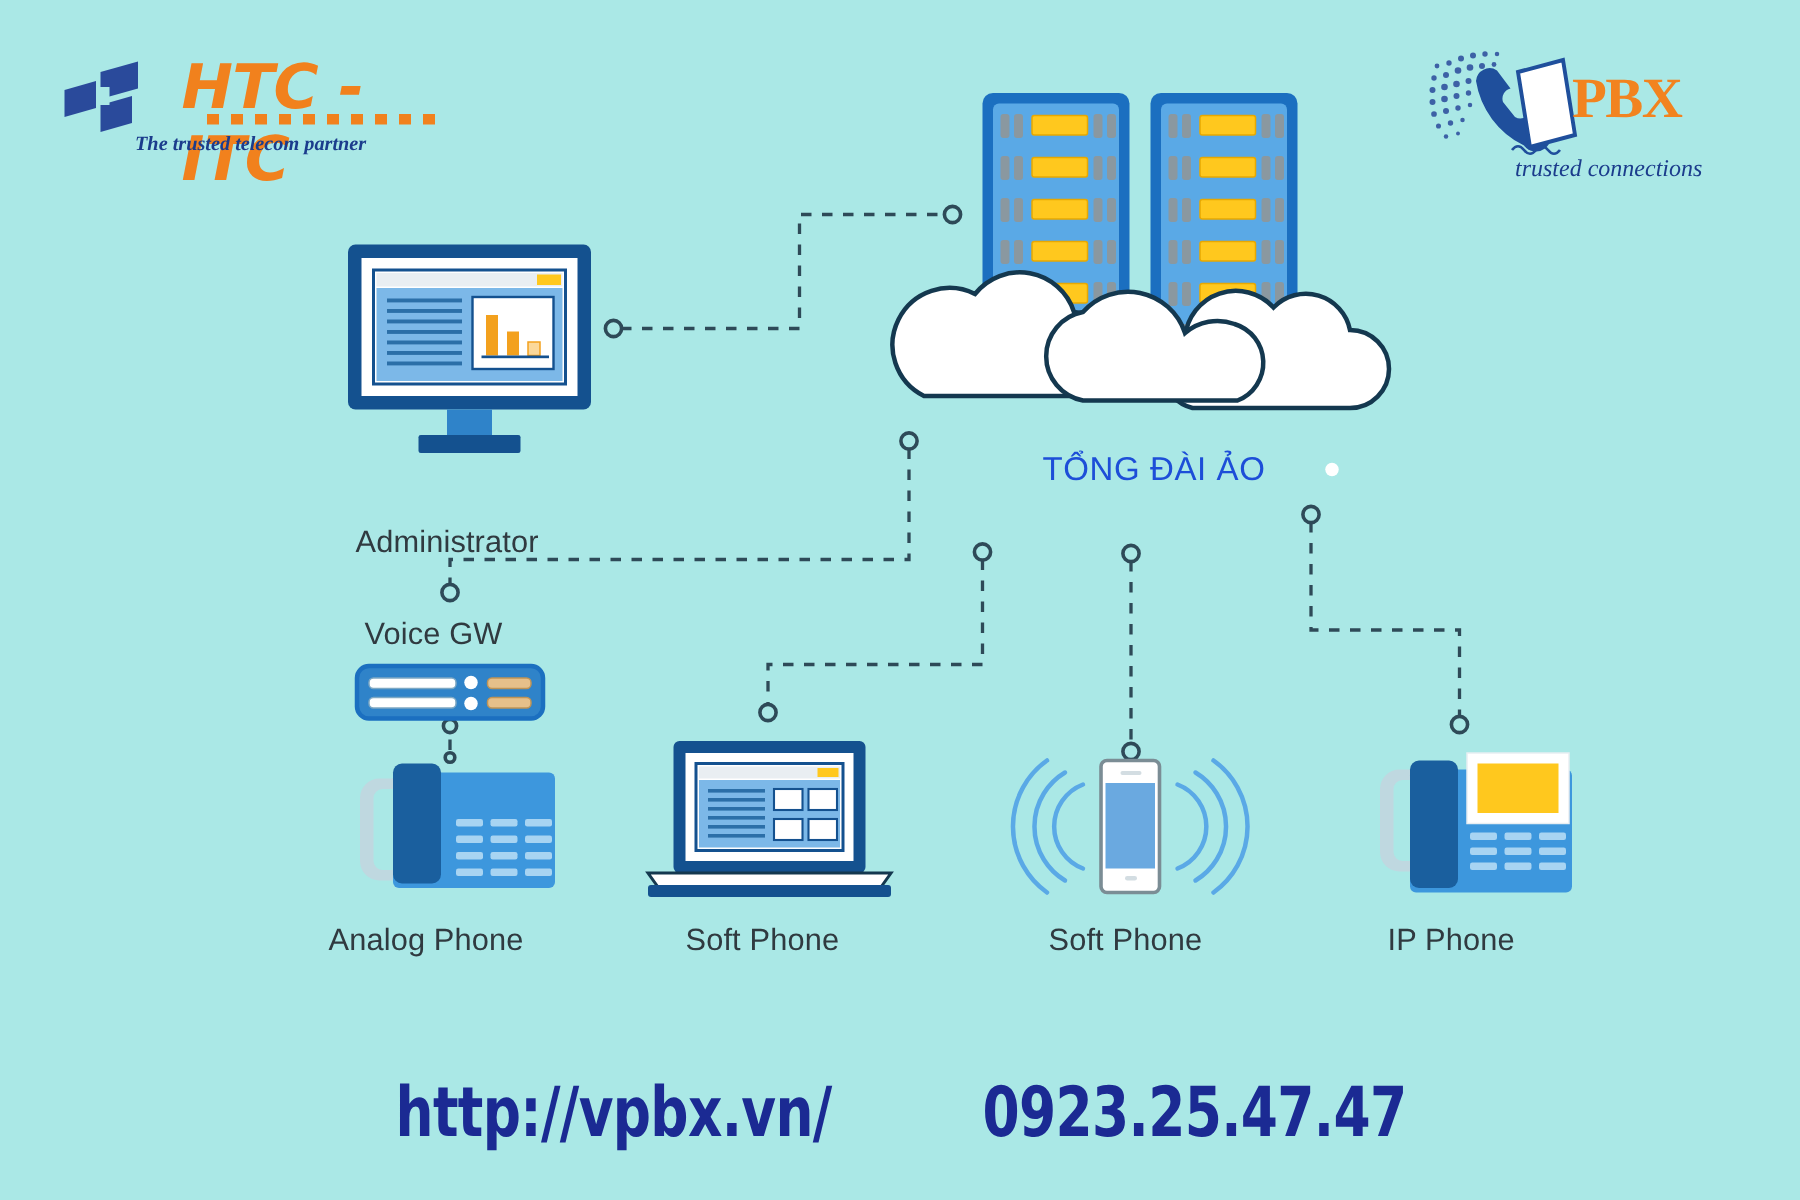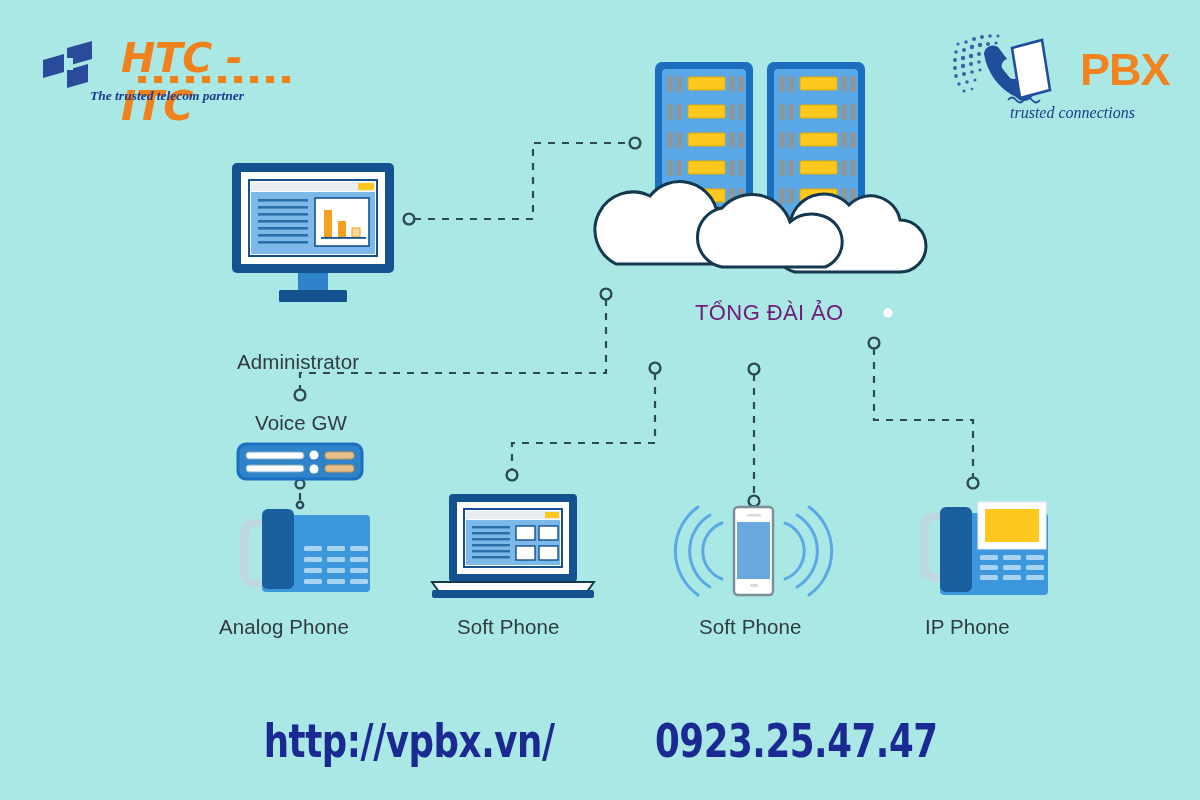--- a/index.html
+++ b/index.html
@@ -27,22 +27,22 @@
     top: 0;
   }
   .node-label {
     position: absolute;
     color: #303a40;
     font-weight: 400;
     white-space: nowrap;
     letter-spacing: 0.1px;
   }
   .lbl-admin   { left: 237px; top: 305px; font-size: 20.5px; margin-top: 45px; }
-  .lbl-tongdai { left: 695px; top: 300px; font-size: 22px; color: #701a75; letter-spacing:0.4px;}
-  .lbl-voicegw { left: 255px; top: 411px; font-size: 20.5px; }
+  .lbl-tongdai { left: 695px; top: 300px; font-size: 22px; color: #1d4ed8; letter-spacing:0.4px;}
+  .lbl-voicegw { left: 243px; top: 411px; font-size: 20.5px; }
   .lbl-analog  { left: 219px; top: 615px; font-size: 20.5px; }
   .lbl-soft1   { left: 457px; top: 615px; font-size: 20.5px; }
   .lbl-soft2   { left: 699px; top: 615px; font-size: 20.5px; }
   .lbl-ipphone { left: 925px; top: 615px; font-size: 20.5px; }
 
   
   #htc-logo {
     position: absolute;
     left: 38px;
     top: 38px;
@@ -76,26 +76,25 @@
     position: absolute;
     left: 955px;
     top: 28px;
     width: 215px;
     height: 105px;
   }
   #pbx-logo .pbx-word {
     position: absolute;
     left: 93px;
     top: 16px;
-    font-size: 45px;
+    font-size: 38px;
     font-weight: bold;
     color: #f2831f;
-    font-family: Liberation Sans, sans-serif;
+    font-family: Liberation Serif, serif;
     letter-spacing: -1px;
-    margin-left: 32px;
   }
   #pbx-logo .pbx-tag {
     position: absolute;
     left: 55px;
     top: 76px;
     font-size: 16px;
     font-style: italic;
     color: #1b3c8c;
     font-family: "Liberation Serif", serif;
   }

